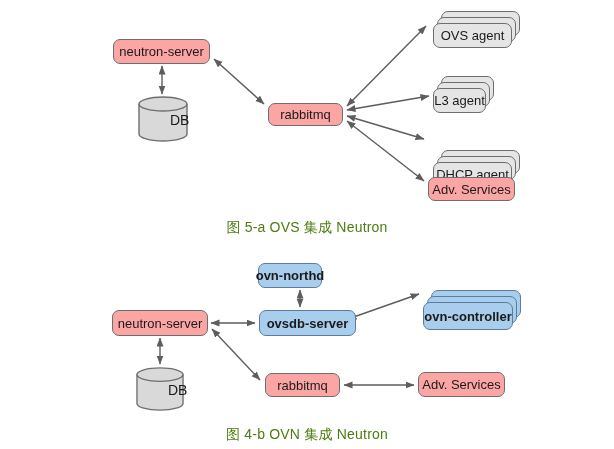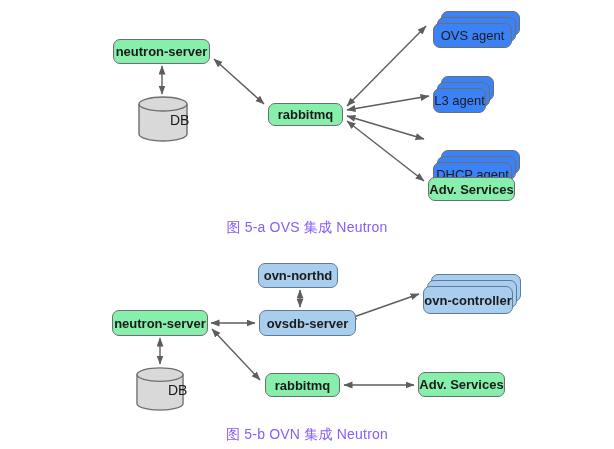--- a/index.html
+++ b/index.html
@@ -5,46 +5,46 @@
   html,body{margin:0;padding:0;background:#ffffff;}
   .canvas{
     position:relative;width:614px;height:449px;background:#ffffff;overflow:hidden;
     font-family:"Liberation Sans",sans-serif;color:#1a1a1a;
   }
   .arrows{position:absolute;left:0;top:0;width:614px;height:449px;pointer-events:none;}
   .arr{stroke:#5d5d5d;stroke-width:1.4;fill:none;}
 
   .node{
     position:absolute;box-sizing:border-box;
-    background:#86efac;border:1.4px solid #6e6e6e;border-radius:7px;
+    background:#fca5a5;border:1.4px solid #6e6e6e;border-radius:7px;
     display:flex;align-items:center;justify-content:center;
-    font-size:13px;line-height:1;white-space:nowrap;font-weight:bold;
+    font-size:13px;line-height:1;white-space:nowrap;
   }
   .node.blue{background:#a9cdec;border-color:#5b7c9d;font-weight:bold;}
 
   .stack{position:absolute;}
   .stack .ghost,.stack .front{
     position:absolute;left:0;top:0;width:100%;height:100%;box-sizing:border-box;
-    background:#3b82f6;border:1.4px solid #6e6e6e;border-radius:7px;
+    background:#e5e5e5;border:1.4px solid #6e6e6e;border-radius:7px;
   }
   .stack .g1{transform:translate(4px,-6px);}
   .stack .g2{transform:translate(8px,-12px);}
   .stack .front{display:flex;align-items:center;justify-content:center;font-size:13px;white-space:nowrap;}
-  .stack.blue .ghost,.stack.blue .front{background:#a9cdec;border-color:#5b7c9d;}
+  .stack.blue .ghost,.stack.blue .front{background:#a9cdec;border-color:#5b7c9d;margin-top:16px;}
   .stack.blue .front{font-weight:bold;}
 
   .cyl{position:absolute;}
   .cyl svg{position:absolute;left:0;top:0;display:block;}
   .cyl-label{
     position:absolute;left:0;right:0;top:52%;transform:translateY(-50%);
     text-align:center;font-size:14px;padding-left:32px;
   }
   .caption{
     position:absolute;left:0;width:614px;text-align:center;
-    font-size:14px;color:#8b5cf6;letter-spacing:0.2px;
+    font-size:14px;color:#4d7c0f;letter-spacing:0.2px;
   }
 </style>
 </head>
 <body>
 
 <div class="canvas">
 
   <svg class="arrows" xmlns="http://www.w3.org/2000/svg" width="614" height="449" viewBox="0 0 614 449">
     <defs>
       <marker id="ae" markerWidth="10" markerHeight="9" refX="8.5" refY="3.5" orient="auto" markerUnits="userSpaceOnUse">
@@ -121,21 +121,21 @@
   </div>
 
   <div class="cyl" style="left:136px;top:366px;width:48px;height:46px;">
     <svg width="48" height="46" viewBox="0 0 50 46" xmlns="http://www.w3.org/2000/svg">
       <path d="M1,8 L1,38 A24,7 0 0 0 49,38 L49,8" fill="#d9d9d9" stroke="#6e6e6e" stroke-width="1.4"></path>
       <ellipse cx="25" cy="8" rx="24" ry="7" fill="#d9d9d9" stroke="#6e6e6e" stroke-width="1.4"></ellipse>
     </svg>
     <span class="cyl-label">DB</span>
   </div>
 
-  <div class="node blue" style="left:258px;top:263px;width:80px;height:25px;">
+  <div class="node blue" style="left:258px;top:263px;width:64px;height:25px;">
     <span>ovn-northd</span>
   </div>
 
   <div class="node blue" style="left:259px;top:310px;width:97px;height:26px;">
     <span>ovsdb-server</span>
   </div>
 
   <div class="node" style="left:265px;top:373px;width:75px;height:24px;">
     <span>rabbitmq</span>
   </div>
@@ -145,15 +145,15 @@
     <div class="ghost g1"></div>
     <div class="front">
       <span>ovn-controller</span>
     </div>
   </div>
 
   <div class="node" style="left:418px;top:372px;width:87px;height:25px;">
     <span>Adv. Services</span>
   </div>
 
-  <div class="caption" style="top:426px;">图 5-b OVN 集成 Neutron</div>
+  <div class="caption" style="top:426px;">图 4-b OVN 集成 Neutron</div>
 
 </div>
 
 </body></html>

